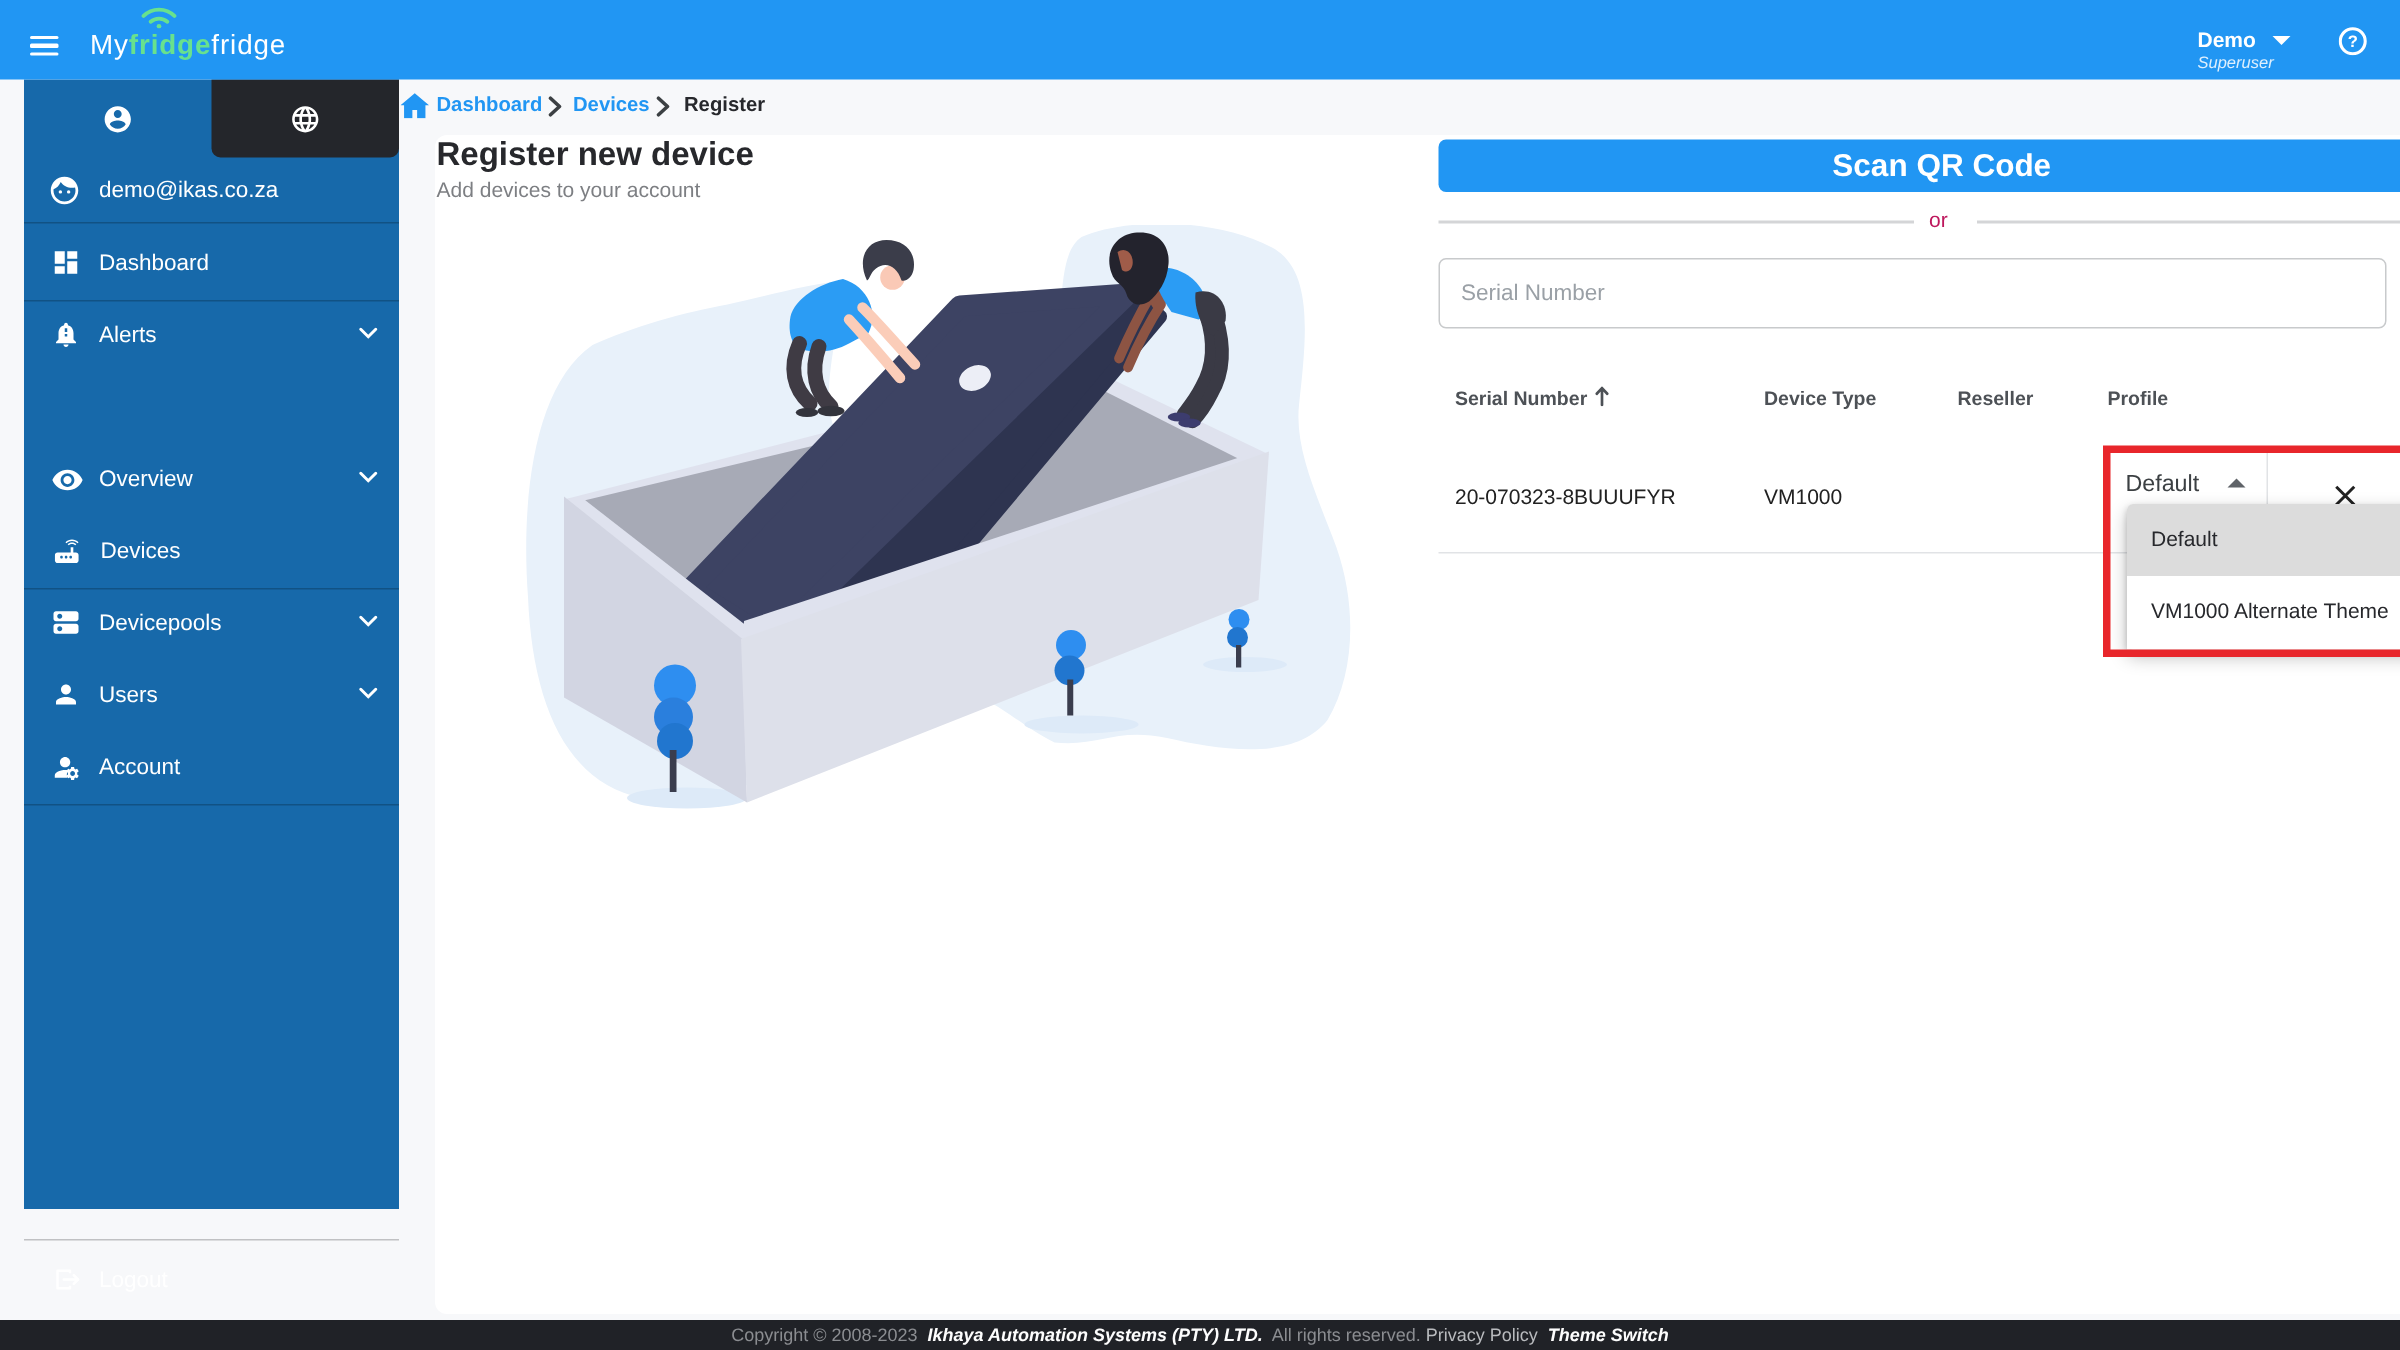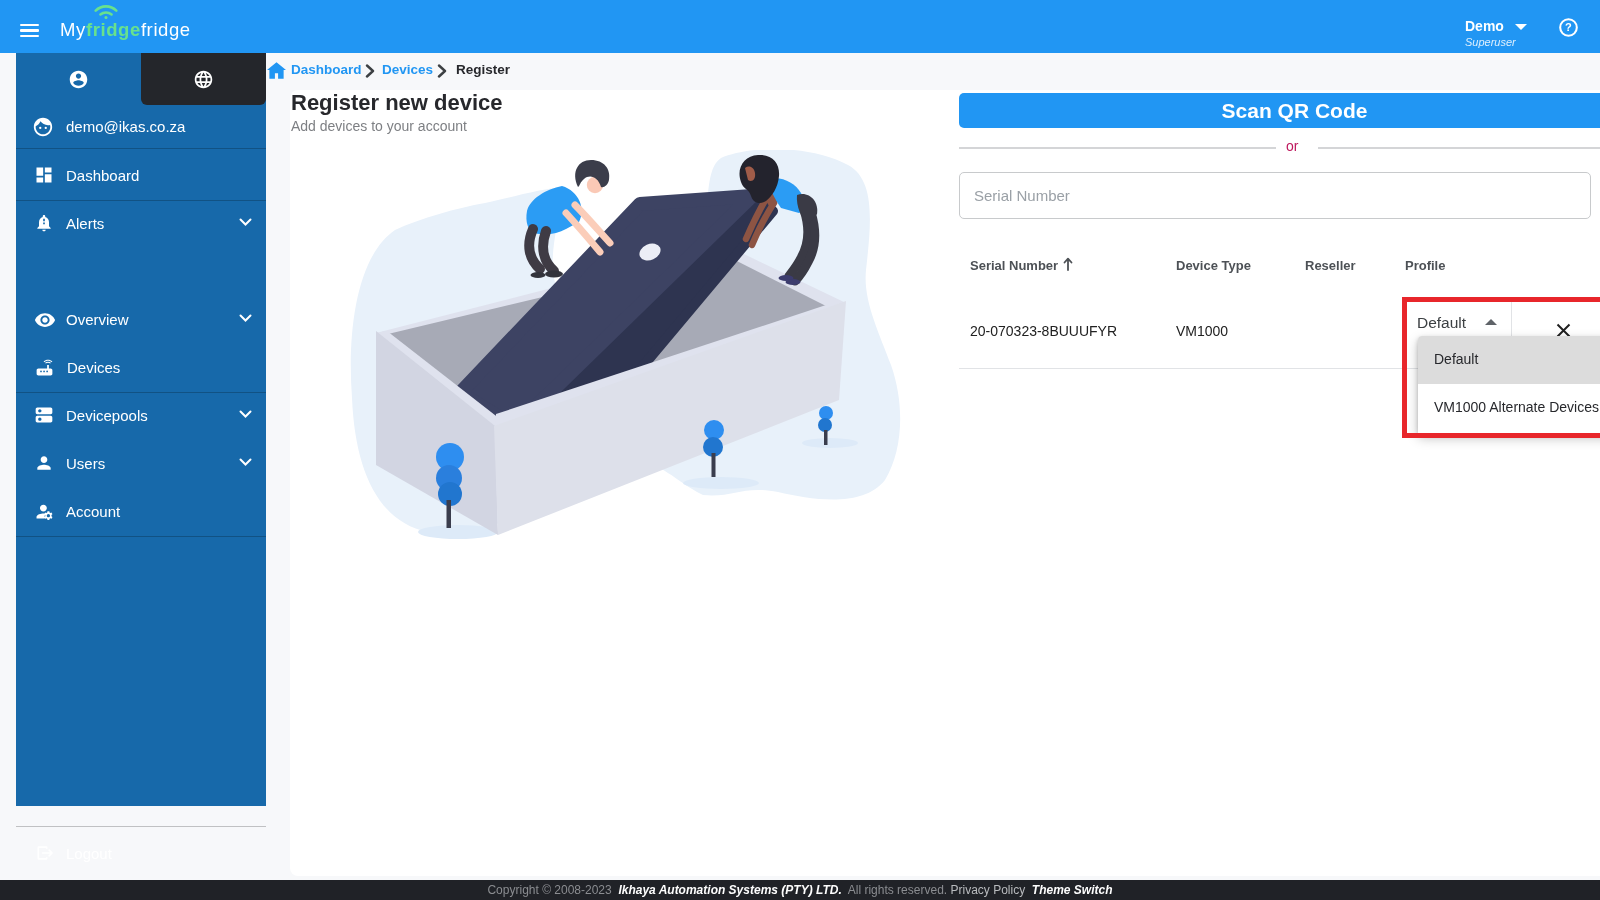--- a/index.html
+++ b/index.html
@@ -305,21 +305,21 @@
   <div class="vline"></div>
   <svg class="xic" width="15" height="15" viewBox="0 0 15 15">
       <path d="M1.5 1.5 13.5 13.5 M13.5 1.5 1.5 13.5" stroke="#212121" stroke-width="2"></path>
     </svg>
   <div class="sliver"></div>
   <div class="menu">
     <div class="mi1">
         <div class="t">Default</div>
       </div>
     <div class="mi2">
-        <div class="t">VM1000 Alternate Devices</div>
+        <div class="t">VM1000 Alternate Theme</div>
       </div>
   </div>
   <div class="redbox"></div>
 </div>
 
 <div class="footer">
   <span class="g">Copyright © 2008-2023 </span><span class="w">&nbsp;Ikhaya Automation Systems (PTY) LTD.&nbsp;</span><span class="g"> All rights reserved. </span><span class="l">Privacy Policy </span><span class="w">&nbsp;Theme Switch</span>
 </div>
 
 </body></html>

